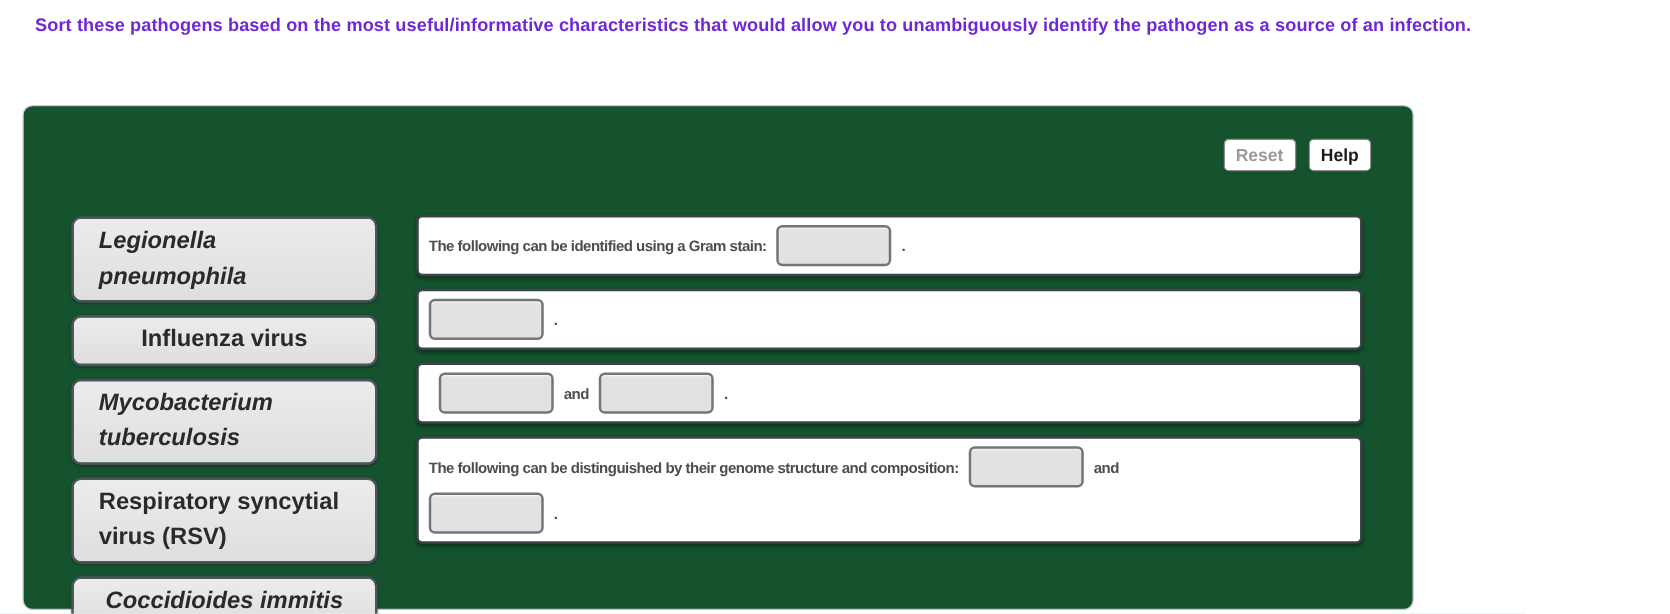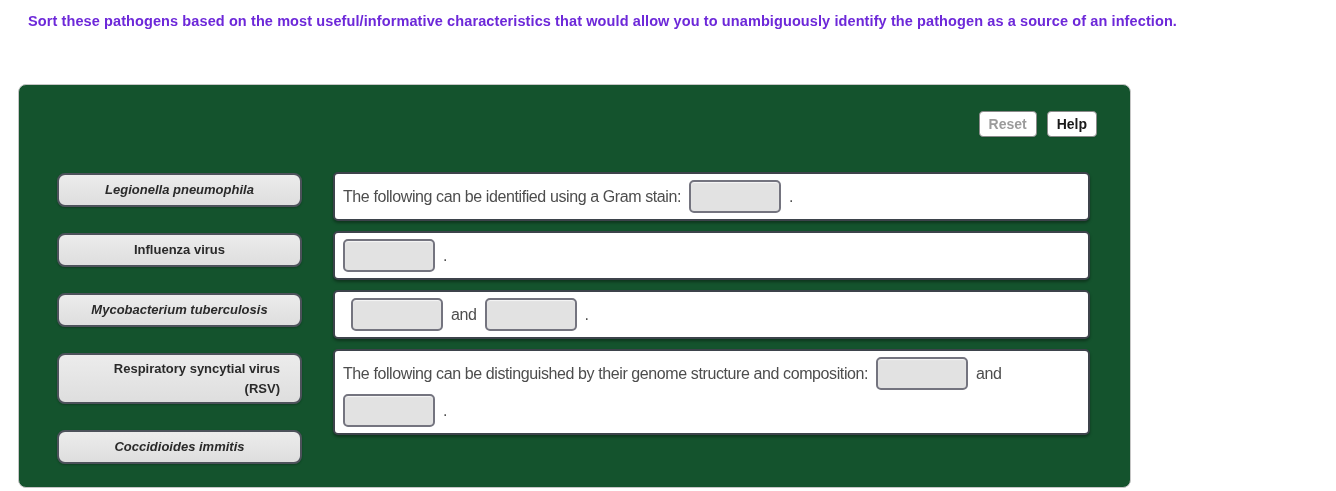--- a/index.html
+++ b/index.html
@@ -82,27 +82,27 @@
   .tiles {
     position: absolute;
     left: 38px; top: 88px;
     width: 245px;
   }
   .tile {
     min-height: 34px;
     display: flex;
     align-items: center;
     justify-content: center;
-    text-align: right;
+    text-align: left;
     padding: 4px 20px;
-    margin-bottom: 26px;
+    margin-bottom: 10px;
     background: linear-gradient(#ececec, #dedede);
     border: 2px solid #4d525b;
     border-radius: 8px;
-    font-size: 13px;
+    font-size: 19px;
     font-weight: bold;
     color: #2a2a2a;
     line-height: 1.5;
     cursor: grab;
     box-shadow: 0 1px 2px rgba(0,0,0,0.25);
   }
   .tile.italic { font-style: italic; }
 
   
   .bins {
@@ -117,24 +117,25 @@
     padding: 4px 8px;
     margin-bottom: 10px;
     box-shadow: 0 2px 3px rgba(0,0,0,0.35);
   }
   .bin-line {
     display: flex;
     align-items: center;
     min-height: 37px;
   }
   .bin-text {
-    font-size: 16px;
+    font-size: 12px;
     color: #4d4d4d;
     letter-spacing: -0.4px;
     white-space: pre;
+    font-weight: bold;
   }
   .slot {
     width: 92px;
     height: 33px;
     flex: 0 0 92px;
     background: #e2e2e2;
     border: 2px solid #74747f;
     border-radius: 5px;
     margin: 0 8px;
     box-shadow: inset 0 1px 1px rgba(255,255,255,0.7);

